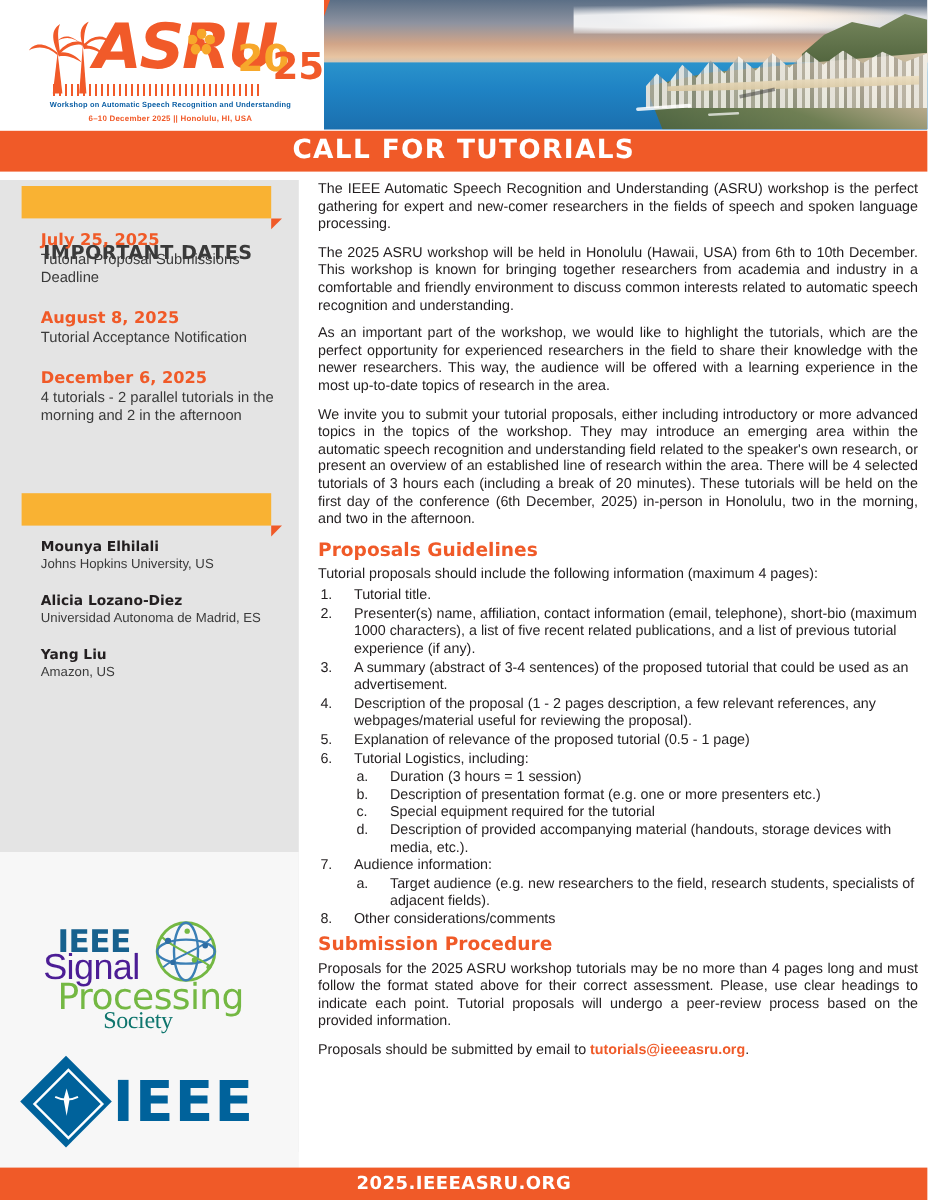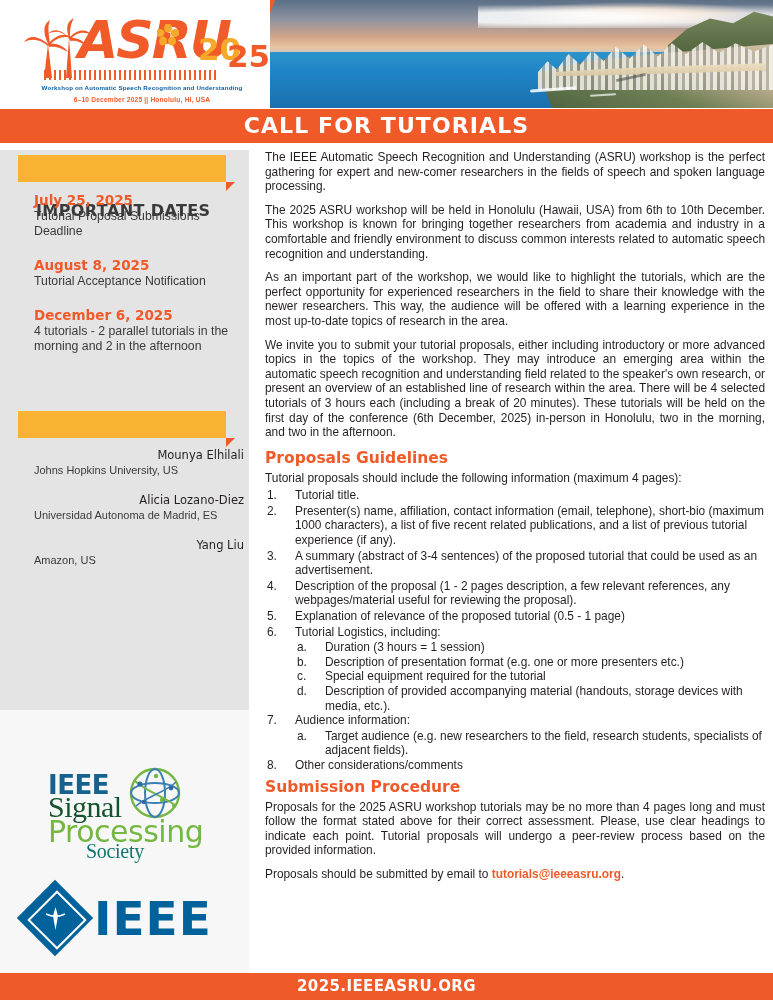--- a/index.html
+++ b/index.html
@@ -97,27 +97,27 @@
   .bar-chairs{top:411px;}
   .fold-chairs{left:226px;top:438px;}
 
   .dates{position:absolute;left:34px;top:192px;width:205px;}
   .date-block{margin-bottom:18px;}
   .date-head{color:#F05A28;font-weight:bold;font-size:13.5px;font-family:"DejaVu Sans",sans-serif;margin-bottom:1px;}
   .date-sub{color:#3A3A3A;font-size:12.3px;line-height:15px;}
 
   .chairs{position:absolute;left:34px;top:448px;width:210px;}
   .chair{margin-bottom:16px;}
-  .chair-name{font-weight:normal;font-size:11.5px;color:#231f20;font-family:"DejaVu Sans",sans-serif;margin-bottom:1px;text-align:right;}
+  .chair-name{font-weight:bold;font-size:11.5px;color:#231f20;font-family:"DejaVu Sans",sans-serif;margin-bottom:1px;}
   .chair-aff{font-size:11px;color:#3A3A3A;line-height:14px;}
 
   
   .sps{position:absolute;left:26px;top:770px;width:190px;height:120px;}
   .sps-ieee{position:absolute;left:22px;top:0;font-family:"DejaVu Sans",sans-serif;font-weight:bold;font-size:26px;color:#17618E;letter-spacing:-.5px;}
-  .sps-signal{position:absolute;left:22px;top:20px;font-family:Liberation Serif, serif;font-size:30px;color:#14532d;letter-spacing:-.5px;}
+  .sps-signal{position:absolute;left:10px;top:20px;font-family:Liberation Sans, sans-serif;font-size:30px;color:#4c1d95;letter-spacing:-.5px;}
   .sps-proc{position:absolute;left:22px;top:44px;font-family:"DejaVu Sans",sans-serif;font-size:30px;color:#74B843;letter-spacing:-.5px;}
   .sps-soc{position:absolute;left:60px;top:70px;font-family:Liberation Serif, serif;font-size:20px;color:#0f766e;letter-spacing:-.3px;}
   .sps-globe{position:absolute;left:100px;top:-4px;width:58px;height:58px;}
 
   .ieee-logo{position:absolute;left:28px;top:885px;width:195px;height:70px;}
   .ieee-dia{position:absolute;left:0;top:6px;width:54px;height:54px;background:#00629B;transform:rotate(45deg);}
   .ieee-dia-in{position:absolute;left:8px;top:14px;width:38px;height:38px;border:2px solid #fff;transform:rotate(45deg);}
   .ieee-word{position:absolute;left:66px;top:10px;font-family:"DejaVu Sans",sans-serif;font-weight:bold;font-size:47px;color:#00629B;letter-spacing:1px;line-height:47px;}
 
   

